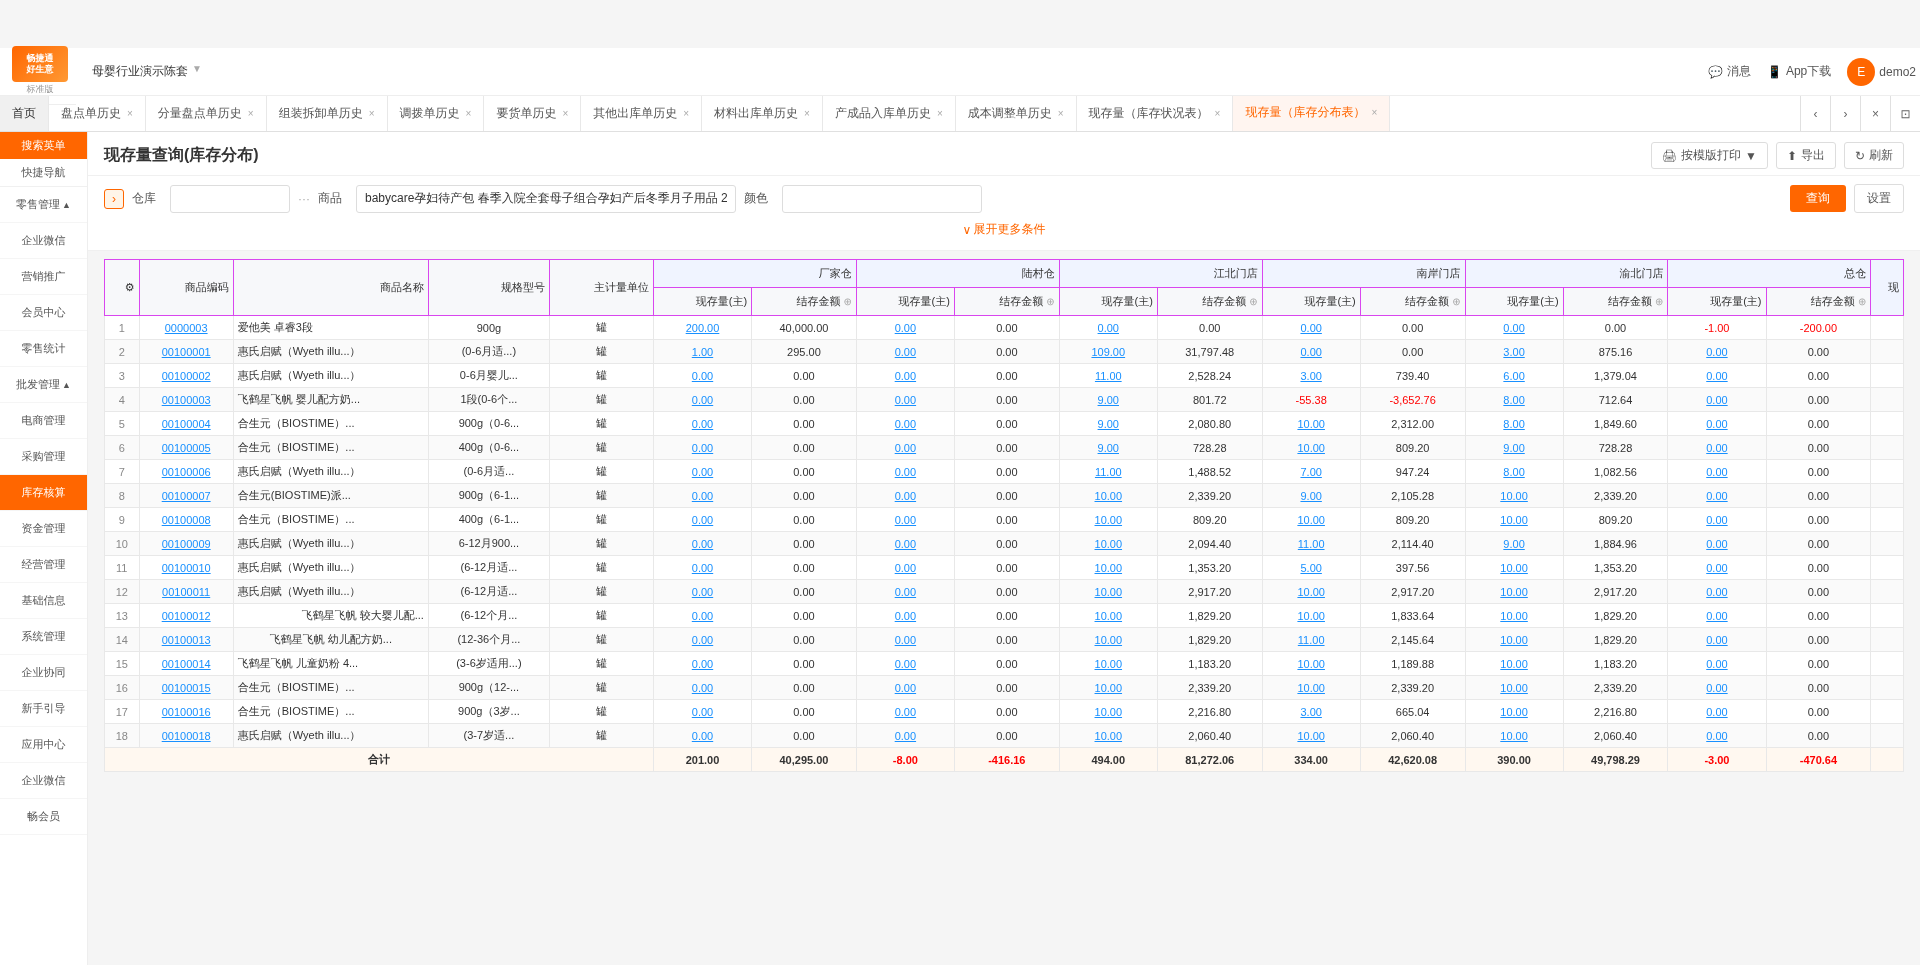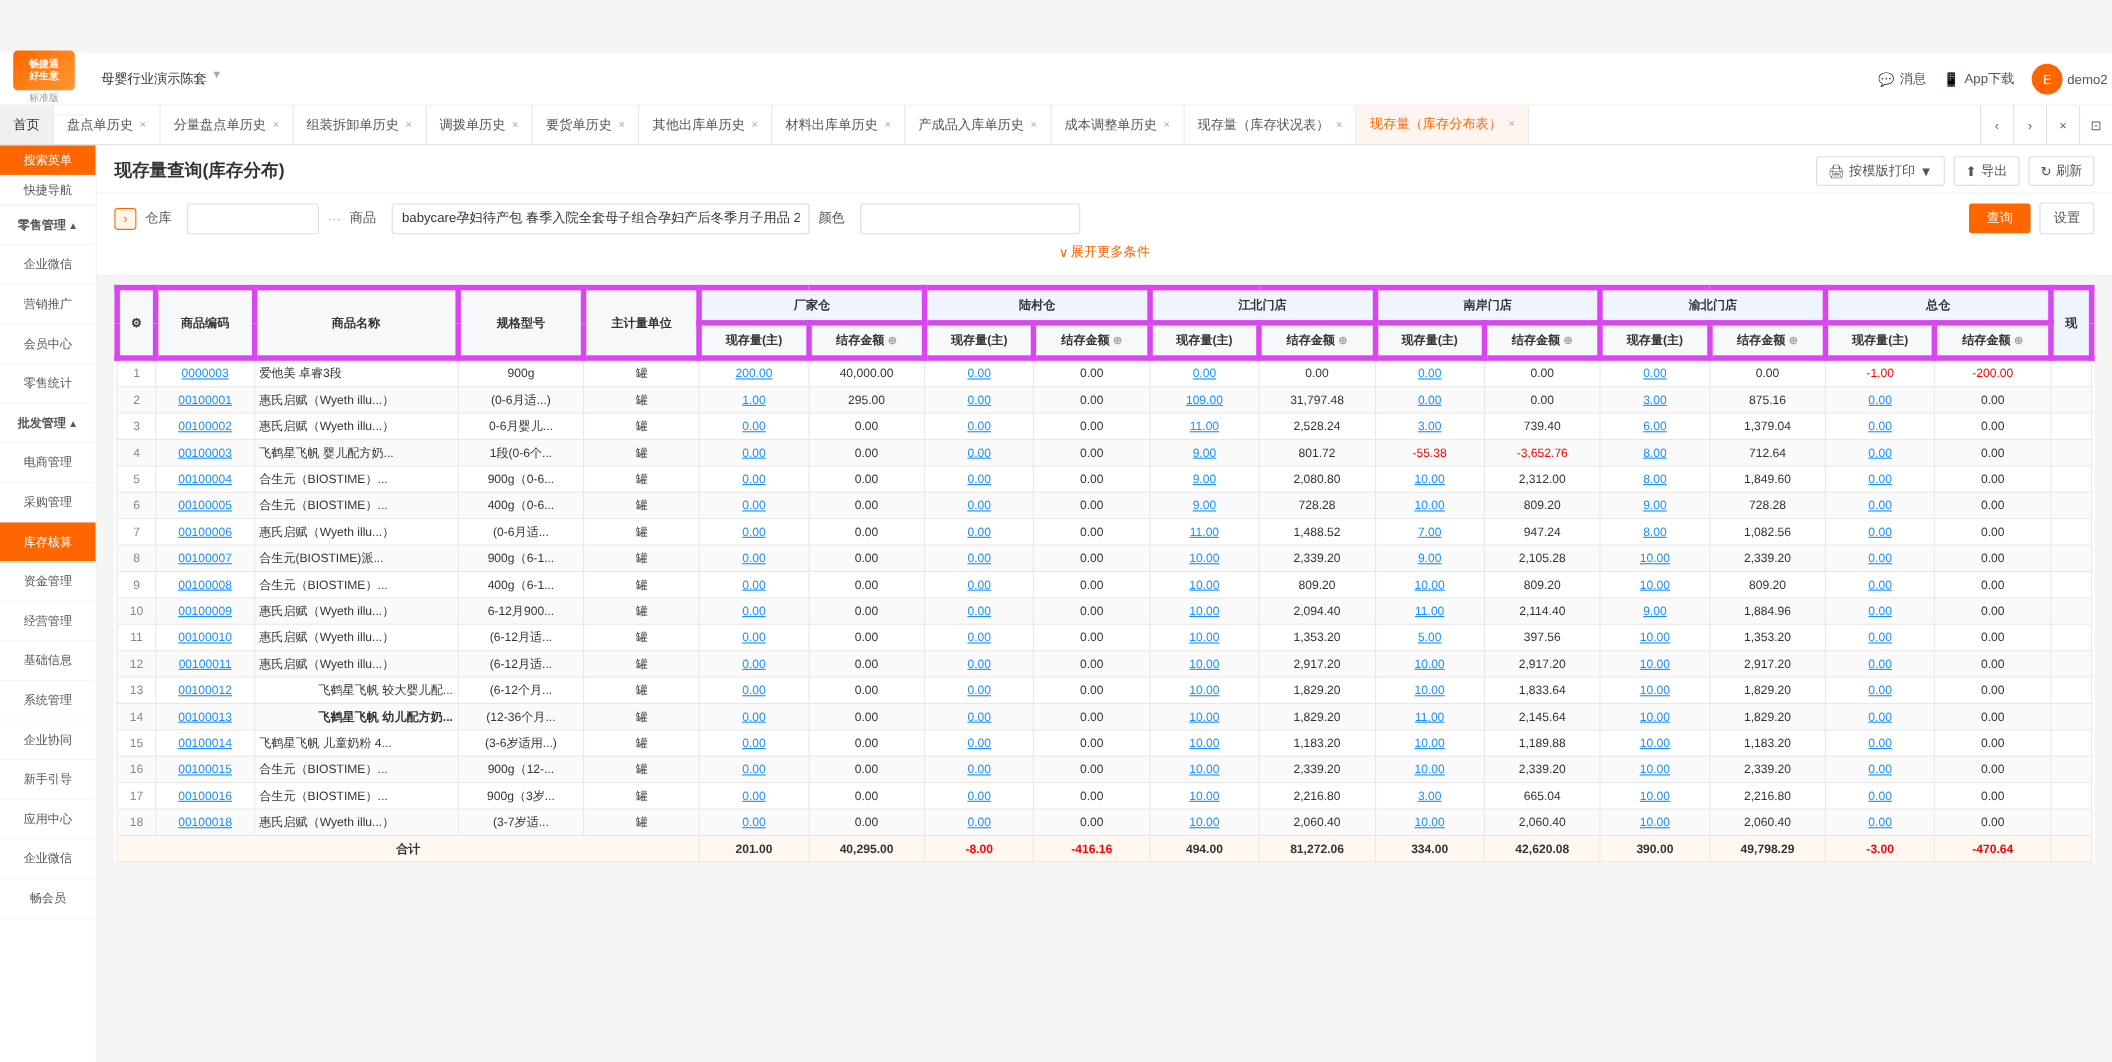--- a/index.html
+++ b/index.html
@@ -21,21 +21,21 @@
     .tab-nav-arrows { display: flex; align-items: center; margin-left: auto; }
     .tab-nav-btn { width: 30px; height: 36px; display: flex; align-items: center; justify-content: center; border-left: 1px solid #e0e0e0; cursor: pointer; color: #666; }
 
     
     .main-layout { display: flex; height: calc(965px - 84px); }
 
     
     .sidebar { width: 88px; background: #fff; border-right: 1px solid #eee; display: flex; flex-direction: column; overflow-y: auto; }
     .sidebar-item { padding: 10px 4px; text-align: center; font-size: 11px; color: #555; cursor: pointer; border-bottom: 1px solid #f5f5f5; }
     .sidebar-item.active { background: #f60; color: #fff; }
-    .sidebar-item-with-arrow { display: flex; align-items: center; justify-content: center; gap: 2px; font-weight: bold; }
+    .sidebar-item-with-arrow { display: flex; align-items: center; justify-content: center; gap: 2px; }
 
     
     .content-area { flex: 1; overflow: hidden; display: flex; flex-direction: column; }
 
     
     .page-header { padding: 10px 16px 6px; display: flex; align-items: center; justify-content: space-between; background: #fff; border-bottom: 1px solid #f0f0f0; }
     .page-title { font-size: 16px; font-weight: bold; color: #333; }
     .header-actions { display: flex; gap: 8px; align-items: center; }
     .header-btn { padding: 4px 10px; border: 1px solid #ddd; border-radius: 3px; background: #fff; color: #555; cursor: pointer; font-size: 12px; display: flex; align-items: center; gap: 4px; }
 
@@ -50,21 +50,21 @@
     .filter-dots { color: #aaa; }
     .filter-expand { color: #f60; cursor: pointer; font-size: 12px; display: flex; align-items: center; gap: 2px; }
     .query-btn { background: #f60; color: #fff; border: none; border-radius: 3px; padding: 5px 16px; cursor: pointer; font-size: 12px; }
     .setting-btn { background: #fff; color: #555; border: 1px solid #ddd; border-radius: 3px; padding: 5px 12px; cursor: pointer; font-size: 12px; }
     .expand-row { display: flex; align-items: center; justify-content: center; padding: 4px 0; }
     .filter-orange-arrow { color: #f60; background: #fff5e8; border: 1px solid #f60; border-radius: 3px; width: 20px; height: 20px; display: flex; align-items: center; justify-content: center; cursor: pointer; }
 
     
     .table-wrapper { flex: 1; overflow: auto; padding: 8px 16px; }
     table { width: 100%; border-collapse: collapse; font-size: 11px; background: #fff; }
-    thead th { background: #f7f8fa; border: 5px solid #d946ef; padding: 6px 4px; text-align: center; font-weight: 700; color: #333; white-space: nowrap; }
+    thead th { background: #f7f8fa; border: 1px solid #d946ef; padding: 6px 4px; text-align: right; font-weight: 400; color: #333; white-space: nowrap; }
     thead th.group-header { background: #f0f4ff; }
     tbody td { border: 1px solid #e8e8e8; padding: 4px 4px; text-align: center; color: #333; white-space: nowrap; }
     tbody tr:nth-child(even) { background: #fafafa; }
     tbody tr.summary-row { background: #fff8f0; font-weight: bold; }
     .num-link { color: #1890ff; text-decoration: underline; cursor: pointer; }
     .num-negative { color: #f00; }
     .row-num { color: #888; }
     .info-icon { color: #aaa; font-size: 10px; cursor: pointer; }
 
     
@@ -562,21 +562,21 @@
     <td class="">1,833.64</td>
     <td class="num-link">10.00</td>
     <td class="">1,829.20</td>
     <td class="num-link">0.00</td>
     <td class="">0.00</td>
     <td></td>
   </tr>
             <tr>
     <td class="row-num">14</td>
     <td class="num-link">00100013</td>
-    <td style="text-align:right;max-width:120px;overflow:hidden;text-overflow:ellipsis;font-weight:bold;">飞鹤星飞帆 幼儿配方奶...</td>
+    <td style="text-align:center;max-width:120px;overflow:hidden;text-overflow:ellipsis;">飞鹤星飞帆 幼儿配方奶...</td>
     <td>(12-36个月...</td>
     <td>罐</td>
     <td class="num-link">0.00</td>
     <td class="">0.00</td>
     <td class="num-link">0.00</td>
     <td class="">0.00</td>
     <td class="num-link">10.00</td>
     <td class="">1,829.20</td>
     <td class="num-link">11.00</td>
     <td class="">2,145.64</td>

